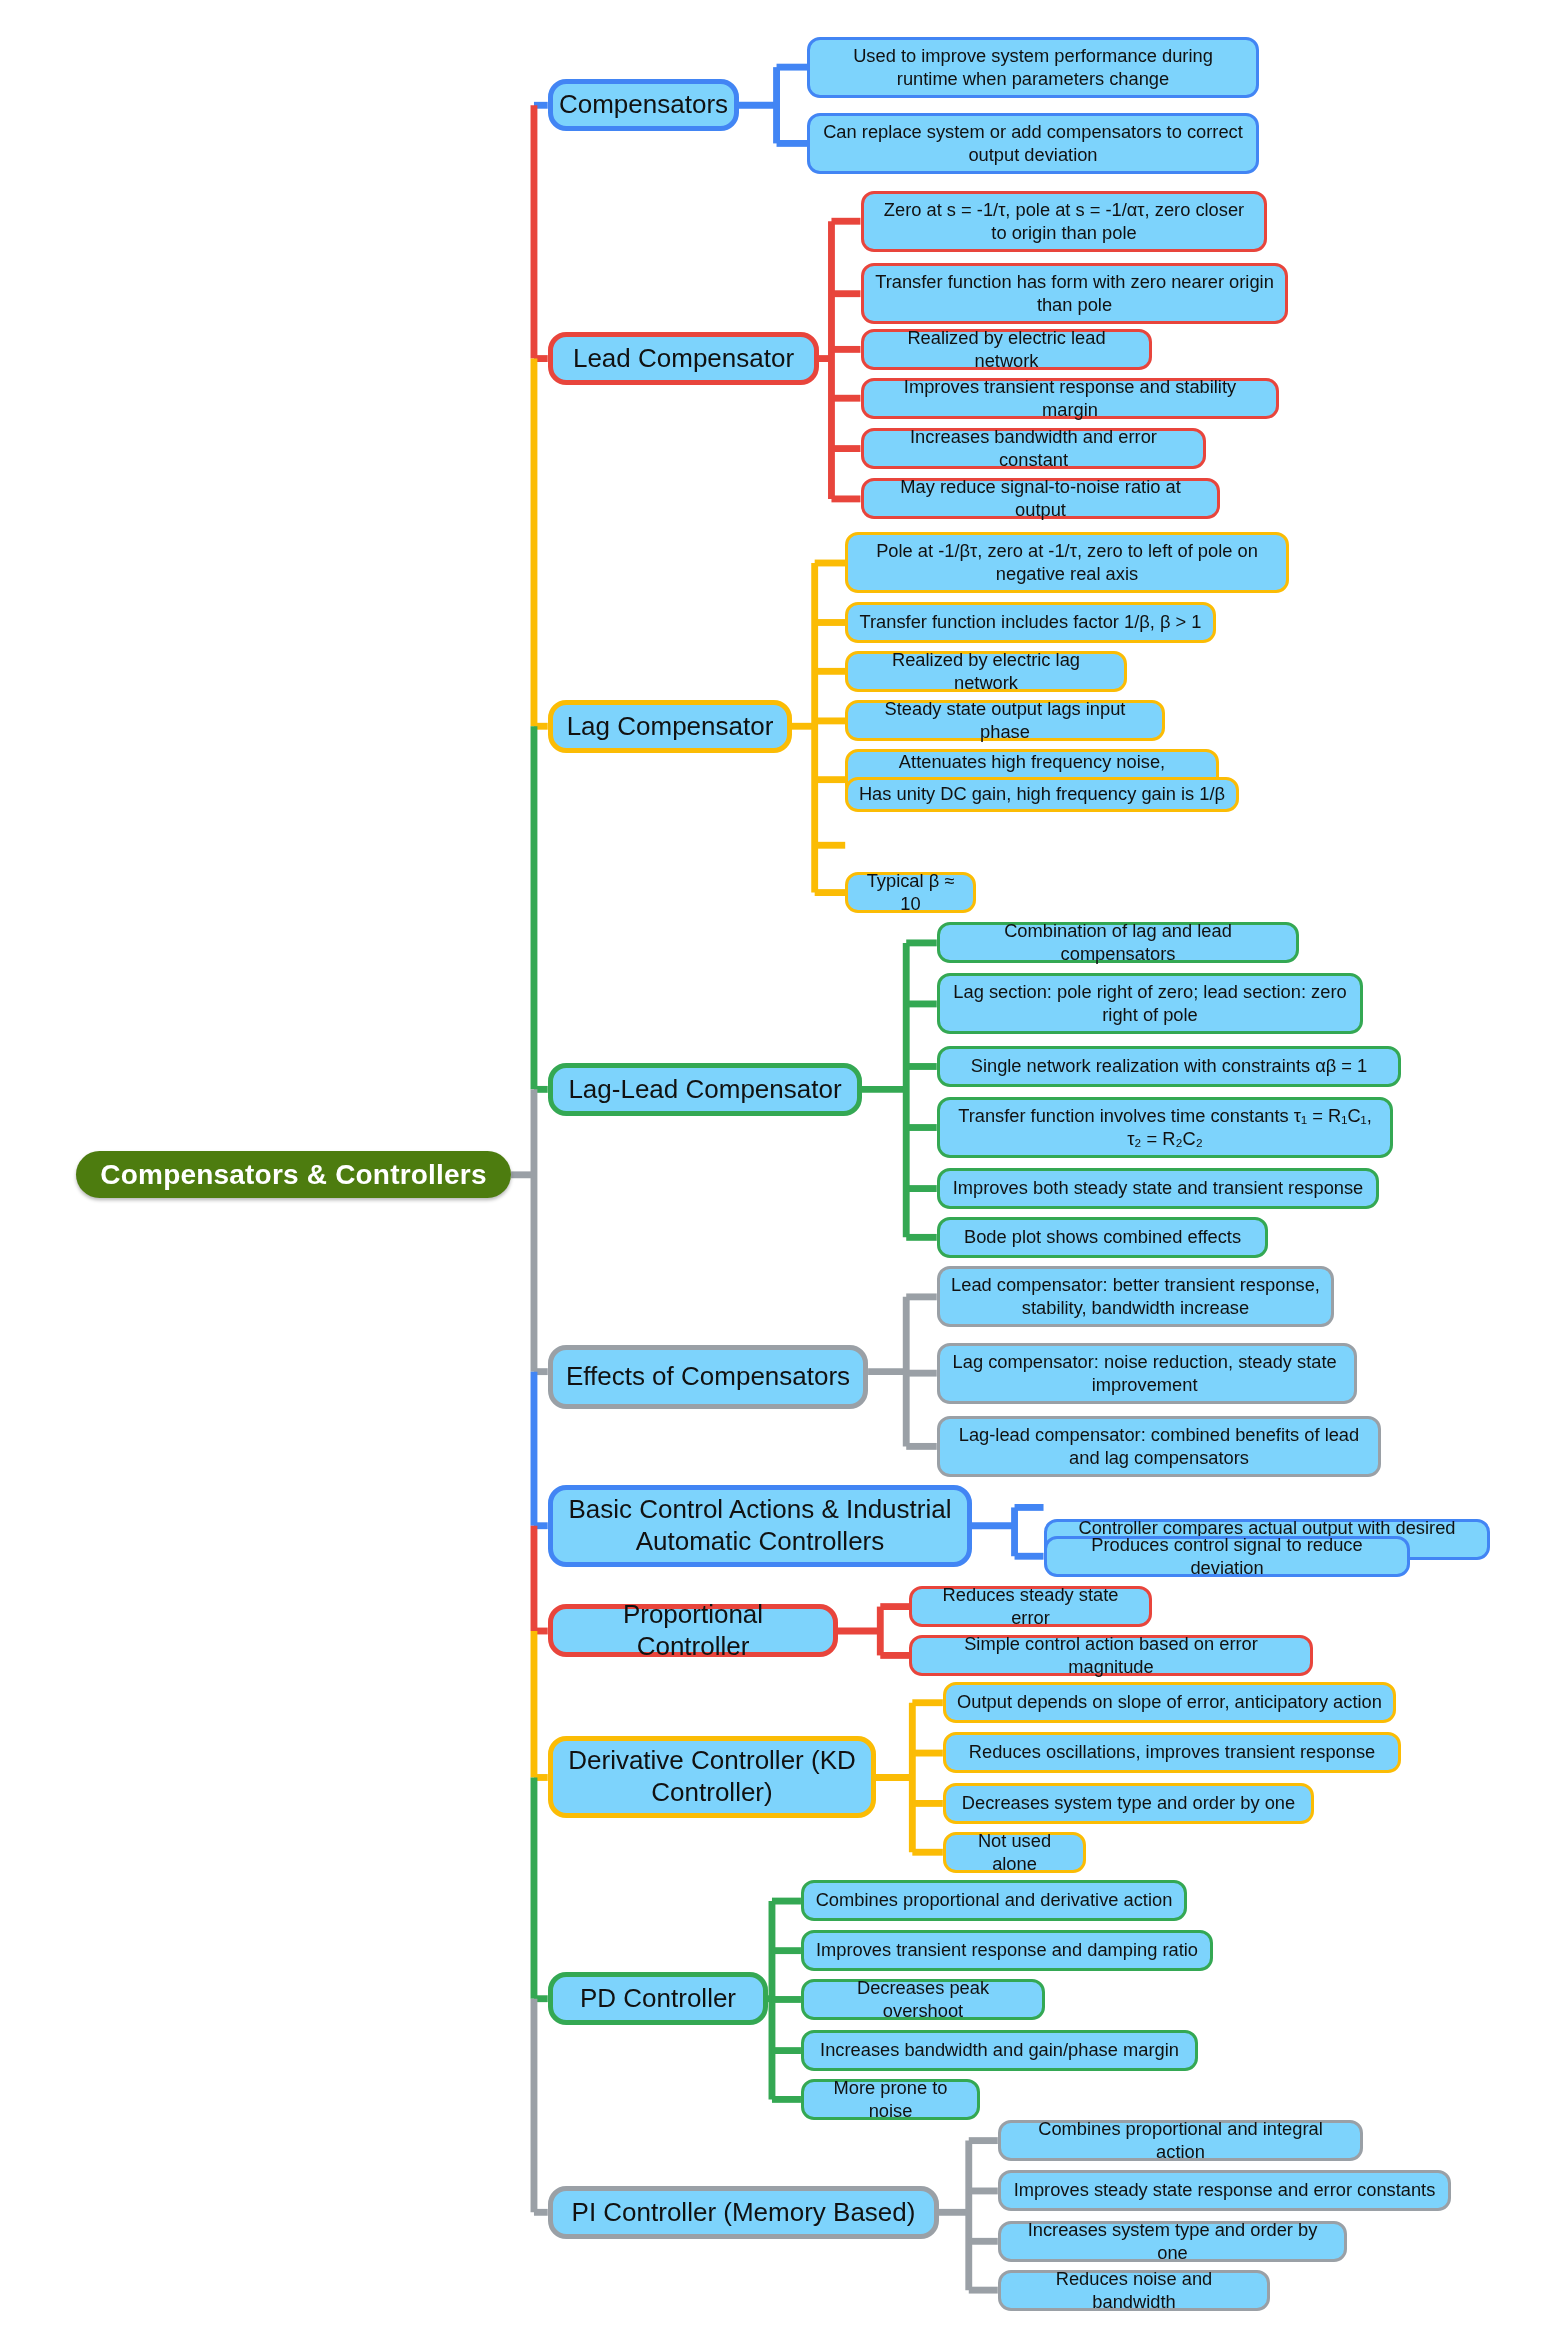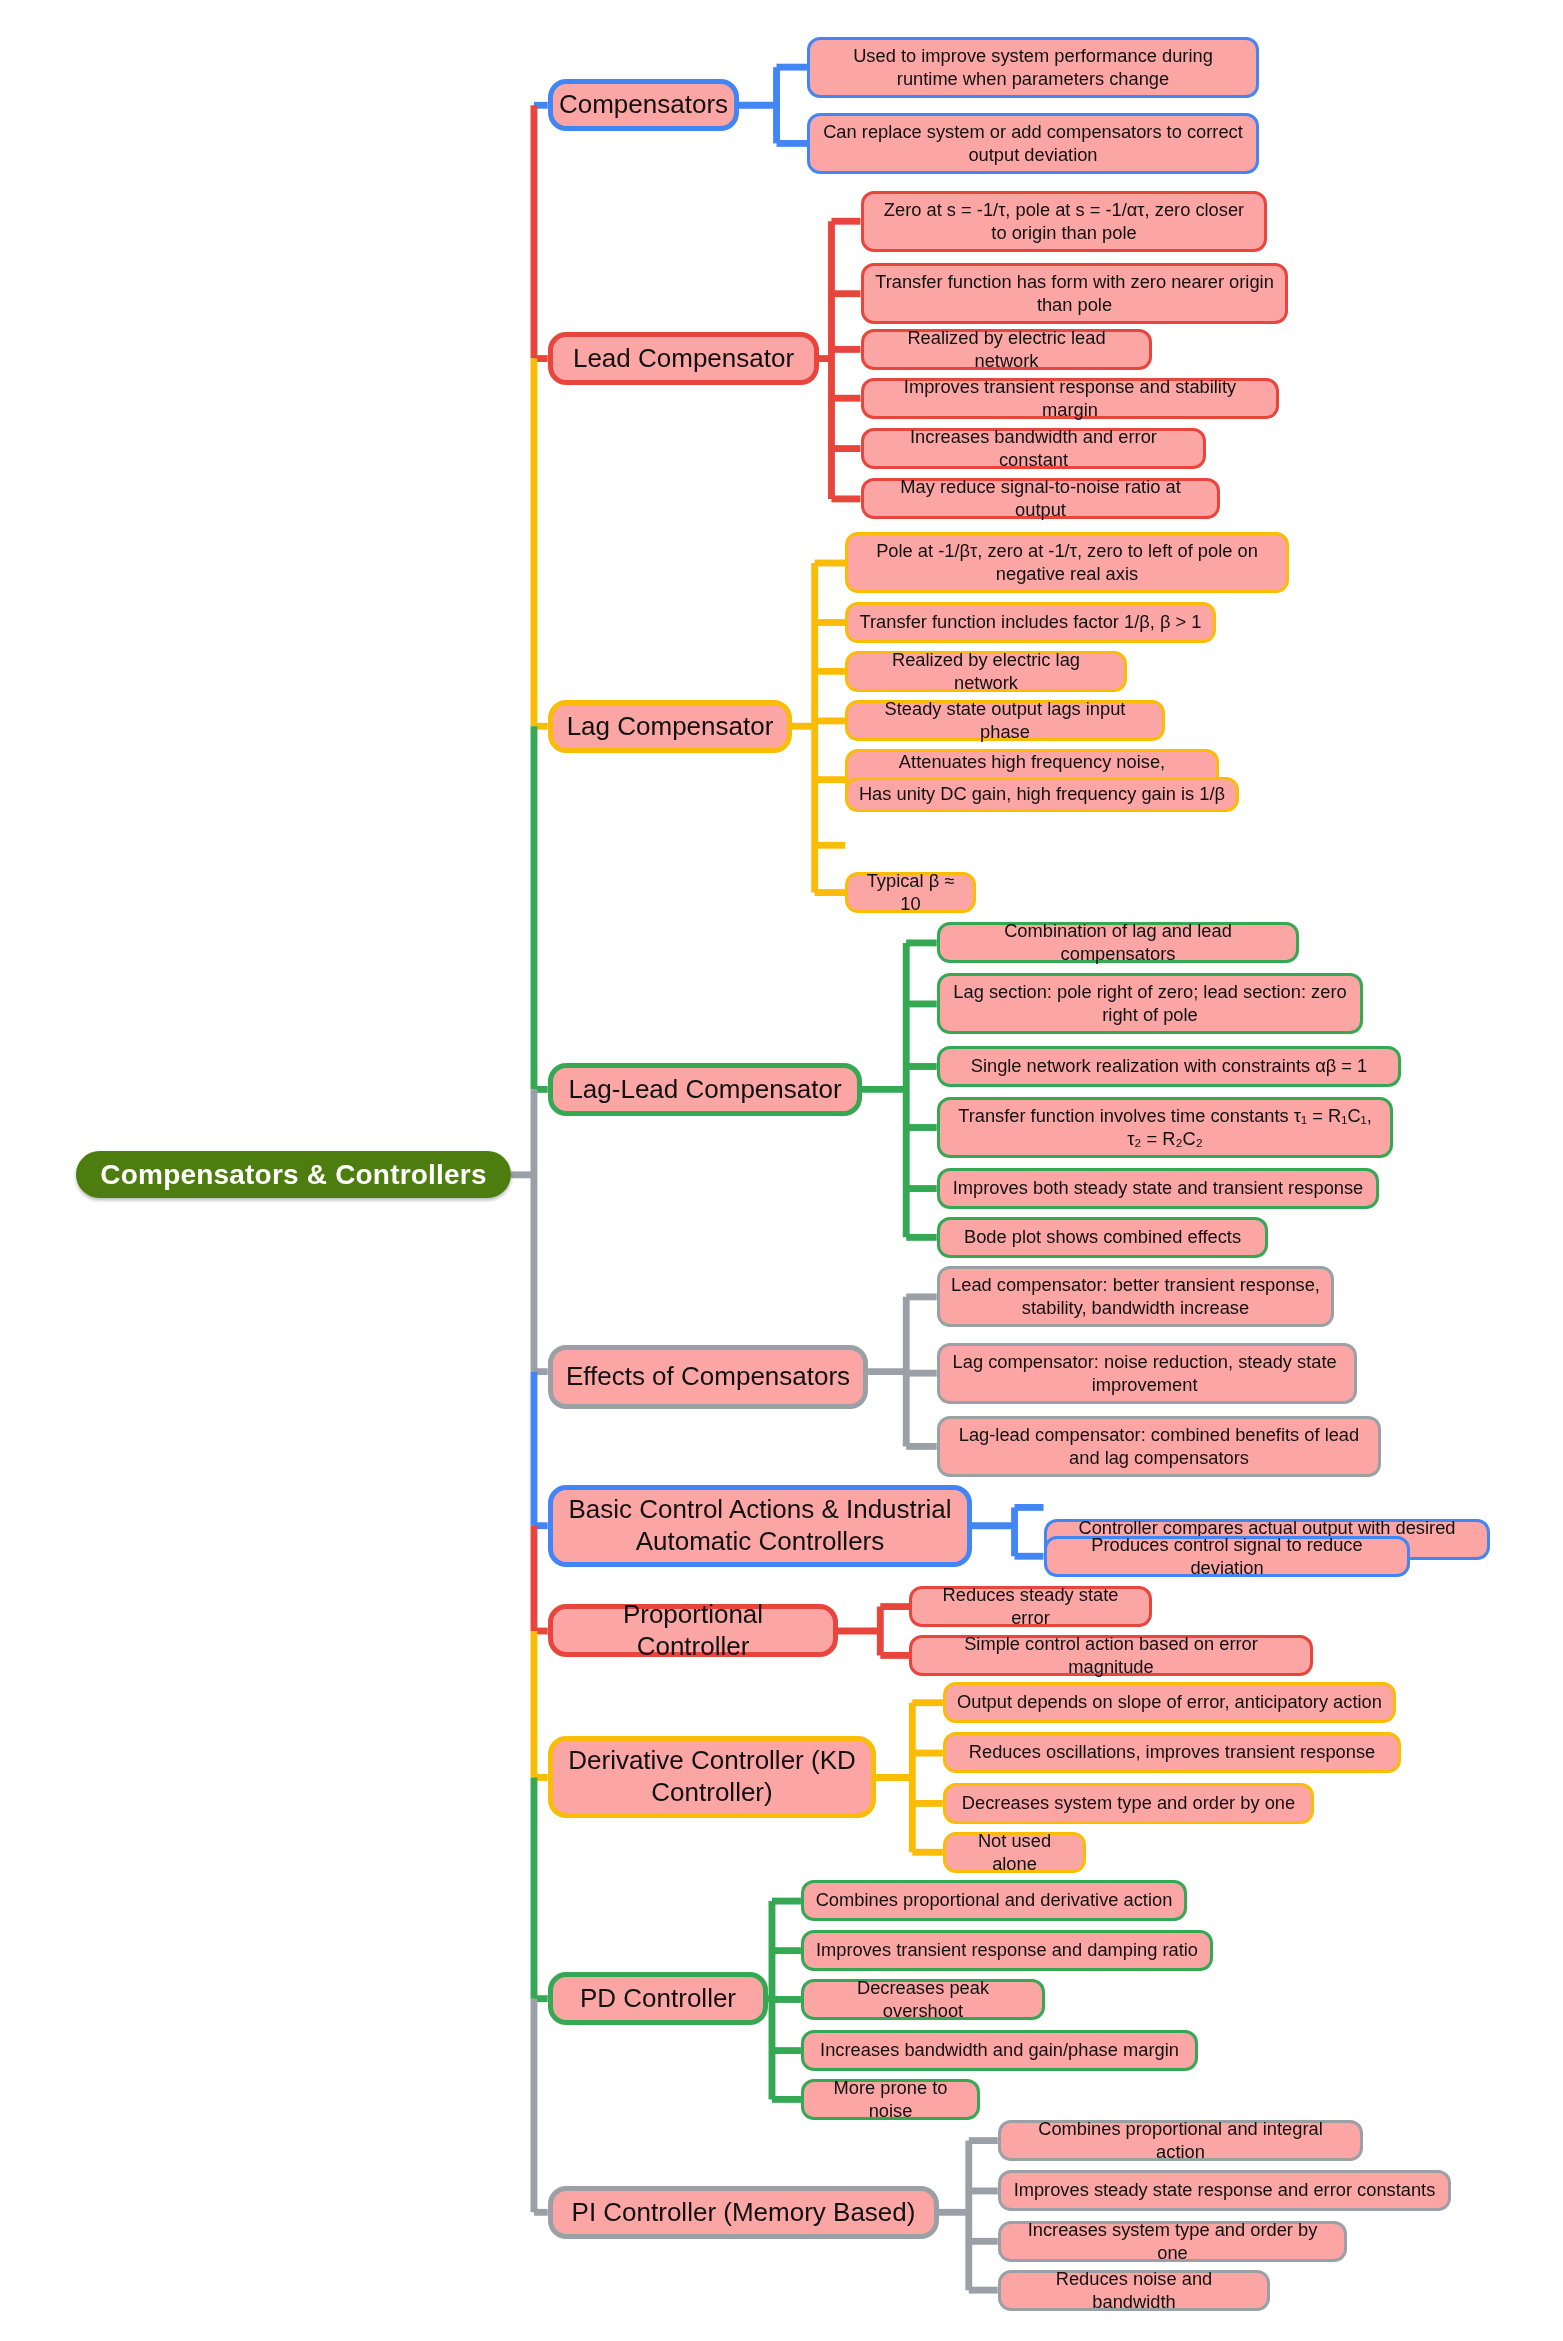--- a/index.html
+++ b/index.html
@@ -29,21 +29,21 @@
     left: 0; top: 0;
     width: 1563px;
     height: 2342px;
     pointer-events: none;
   }
 
   
   .node {
     position: absolute;
     box-sizing: border-box;
-    background: #fca5a5;
+    background: #7dd3fc;
     border-style: solid;
     text-align: center;
     display: flex;
     align-items: center;
     justify-content: center;
     line-height: 1.22;
   }
 
   .root-node {
     position: absolute;

